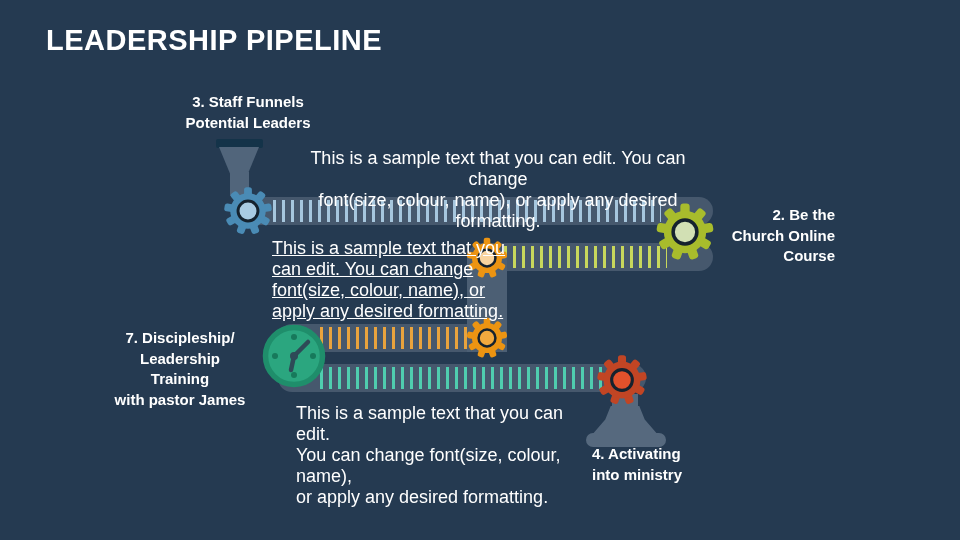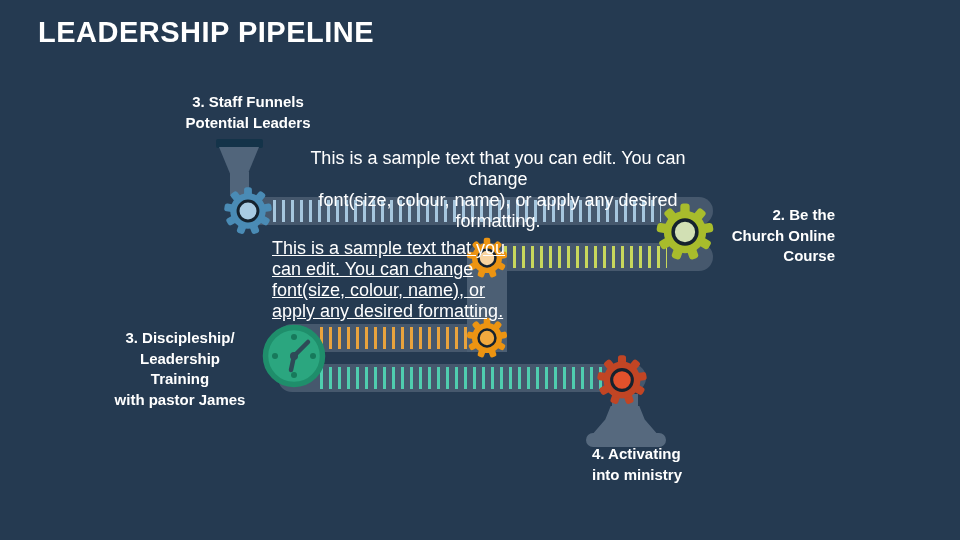--- a/index.html
+++ b/index.html
@@ -2,21 +2,21 @@
 <html style="--background: #253A51; --text: #FFFFFF; --belt-track: #46586D; --pipe: #4C5F74; --funnel: #51657B; --funnel-rim: #143349; --pedestal: #56697E; --stripe-blue: #A6C6DD; --stripe-green: #C8D85C; --stripe-orange: #E9A33D; --stripe-teal: #4FCDAF; --gear-blue-body: #4A8BB5; --gear-blue-center: #A9CBE2; --gear-green-body: #A8BC2C; --gear-green-center: #D2E0B4; --gear-orange-body: #EC9412; --gear-orange-center-top: #F9D49E; --gear-orange-center-bottom: #F2A93E; --gear-red-body: #C14524; --gear-red-center: #E2512B; --clock-face: #2BA67F; --clock-ring: #1F8E6B; --clock-detail: #17795B; --clock-hands: #2E4A57;"><head>
 <meta charset="utf-8">
 <style>
   html,body { margin:0; padding:0; }
   body { font-family: "Liberation Sans", sans-serif; }
   .slide {
     position: relative; width: 960px; height: 540px;
     background: var(--background, #253A51); overflow: hidden;
   }
   .title {
-    position: absolute; left: 38px; top: 16px; margin: 0;
+    position: absolute; left: 38px; top: 16px; margin: 8px;
     color: var(--text, #fff); font-size: 29px; font-weight: bold; letter-spacing: .5px;
   }
   .txt { position: absolute; color: var(--text, #fff); white-space: pre-line; line-height: 20px; }
   .label { font-weight: bold; font-size: 15px; line-height: 20.5px; }
   .sample { font-size: 18px; line-height: 21px; }
   .center { text-align: center; }
 
   
   .belt { position: absolute; height: 28px; border-radius: 14px; background: var(--belt-track, #46586D); }
   .stripes { position: absolute; top: 3px; bottom: 3px; }
@@ -131,26 +131,29 @@
     <line x1="32" y1="32" x2="46" y2="18" style="stroke:var(--clock-hands); stroke-width:4.5; stroke-linecap:round;"></line>
     <line x1="32" y1="32" x2="29" y2="46" style="stroke:var(--clock-hands); stroke-width:4.5; stroke-linecap:round;"></line>
     <circle cx="32" cy="32" r="4" style="fill:var(--clock-hands);"></circle>
   </svg>
 
   <div class="txt label center" style="left:148px; top:92px;  width:200px;">3. Staff Funnels
 Potential Leaders</div>
   <div class="txt label center" style="left:715px; top:205px; width:120px;text-align:right;">2. Be the
 Church Online
 Course</div>
-  <div class="txt label center" style="left:110px; top:328px; width:140px;">3. Discipleship/
+  <div class="txt label center" style="left:110px; top:328px; width:140px;">7. Discipleship/
 Leadership Training
 with pastor James</div>
   <div class="txt label" style="left:592px; top:444px; width:130px;">4. Activating
 into ministry</div>
 
   <div class="txt sample center" style="left:288px; top:148px; width:420px;">This is a sample text that you can edit. You can change
 font(size, colour, name), or apply any desired formatting.</div>
   <div class="txt sample" style="left:272px; top:238px; width:240px;text-decoration:underline;">This is a sample text that you
 can edit. You can change
 font(size, colour, name), or
 apply any desired formatting.</div>
+  <div class="txt sample" style="left:296px; top:403px; width:300px;">This is a sample text that you can edit.
+You can change font(size, colour, name),
+or apply any desired formatting.</div>
 
 </div>
 
 </body></html>

